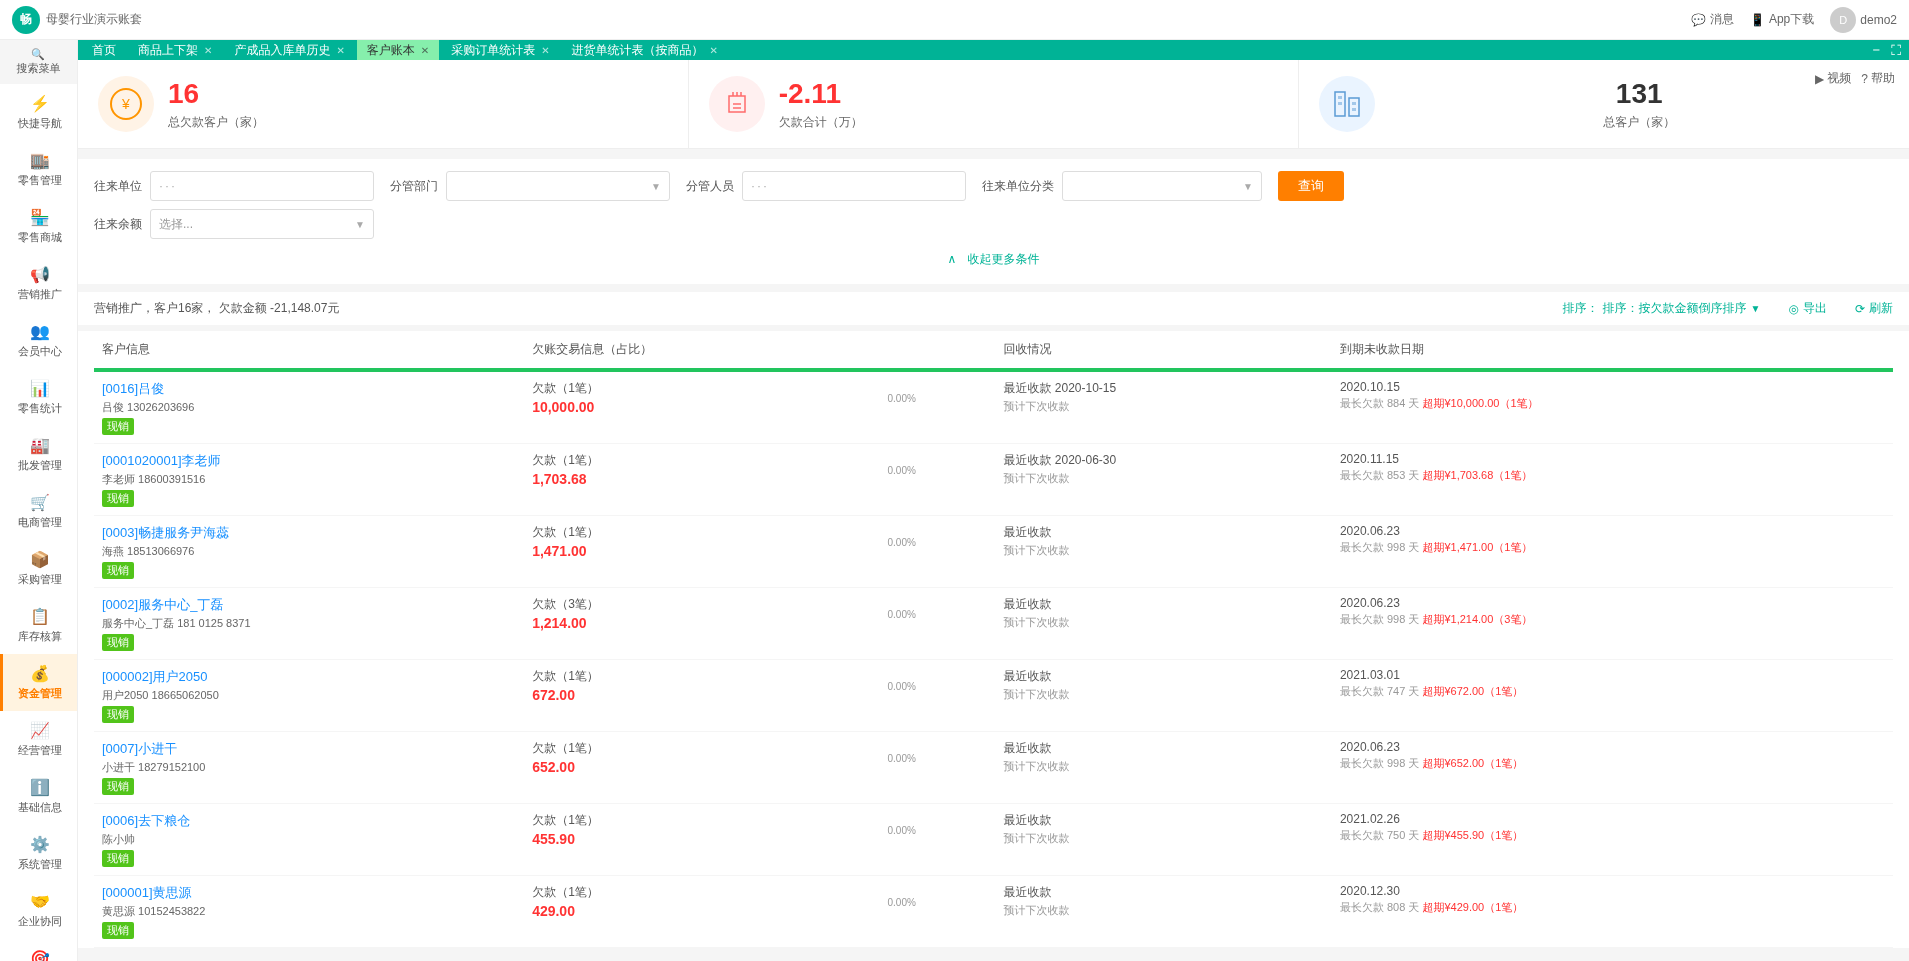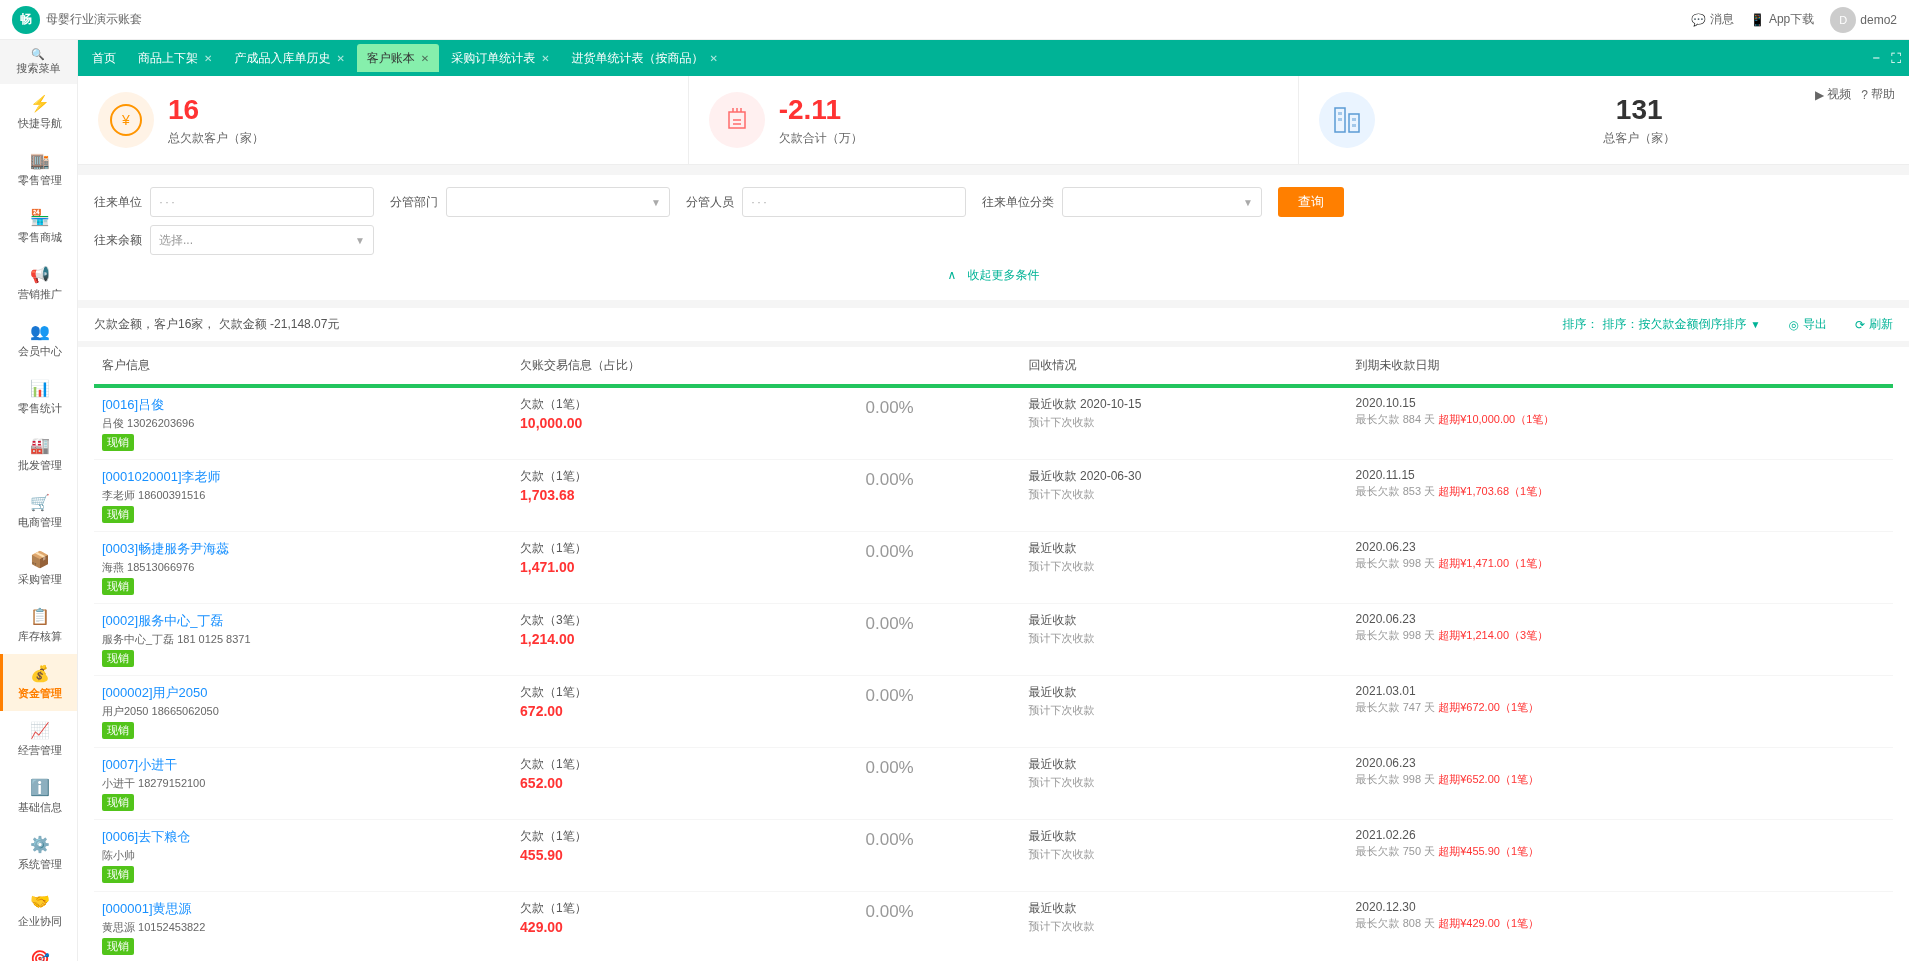--- a/index.html
+++ b/index.html
@@ -47,21 +47,21 @@
     }
     .sidebar-item.active { background: #fff3e0; color: #ff7f00; border-left-color: #ff7f00; font-weight: bold; }
     .sidebar-item .icon { font-size: 16px; }
     .sidebar-search { background: #f5f5f5; padding: 8px 4px; text-align: center; font-size: 11px; color: #555; cursor: pointer; }
 
     
     .main { flex: 1; display: flex; flex-direction: column; overflow: hidden; }
 
     
     .tabs {
-      height: 36px;
+      height: 20px;
       background: #00b396;
       display: flex;
       align-items: center;
       padding: 0 4px;
       gap: 2px;
       overflow-x: auto;
       justify-content: space-between;
     }
     .tab {
       height: 28px;
@@ -217,21 +217,21 @@
     }
     .data-table tbody tr { border-bottom: 1px solid #f5f5f5; }
     .data-table tbody td { padding: 8px 8px; vertical-align: top; font-size: 12px; }
 
     .customer-name { color: #1890ff; cursor: pointer; font-size: 13px; }
     .customer-phone { color: #666; font-size: 11px; margin-top: 2px; }
     .tag { display: inline-block; background: #52c41a; color: #fff; border-radius: 2px; padding: 1px 5px; font-size: 11px; margin-top: 3px; }
 
     .debt-count { color: #555; font-size: 12px; margin-bottom: 2px; }
     .debt-amount { color: #ff3333; font-size: 14px; font-weight: bold; }
-    .debt-ratio { color: #999; font-size: 17px; margin-top: 2px; }
+    .debt-ratio { color: #999; font-size: 10px; margin-top: 13px; }
 
     .return-date { font-size: 12px; color: #555; }
     .return-next { font-size: 11px; color: #999; margin-top: 2px; }
 
     .due-date { font-size: 12px; color: #555; }
     .overdue-info { font-size: 11px; color: #999; margin-top: 2px; }
     .overdue-link { color: #ff3333; cursor: pointer; }
 
     .chevron { font-size: 10px; color: #aaa; }
   </style>
@@ -465,21 +465,21 @@
           </div>
         </div>
         <div class="collapse-row">
           <span>∧</span>
           <span>收起更多条件</span>
         </div>
       </div>
 
       <div class="result-bar">
         <div>
-          <span>欠款金额，客户16家</span>，
+          <span>营销推广，客户16家</span>，
           <span>欠款金额 -21,148.07元</span>
         </div>
         <div class="result-bar-right">
           <div class="sort-btn">
             <span>排序：</span>
             <span>排序：按欠款金额倒序排序</span>
             <span class="chevron">▼</span>
           </div>
           <div class="export-btn">
             <span>◎</span>

